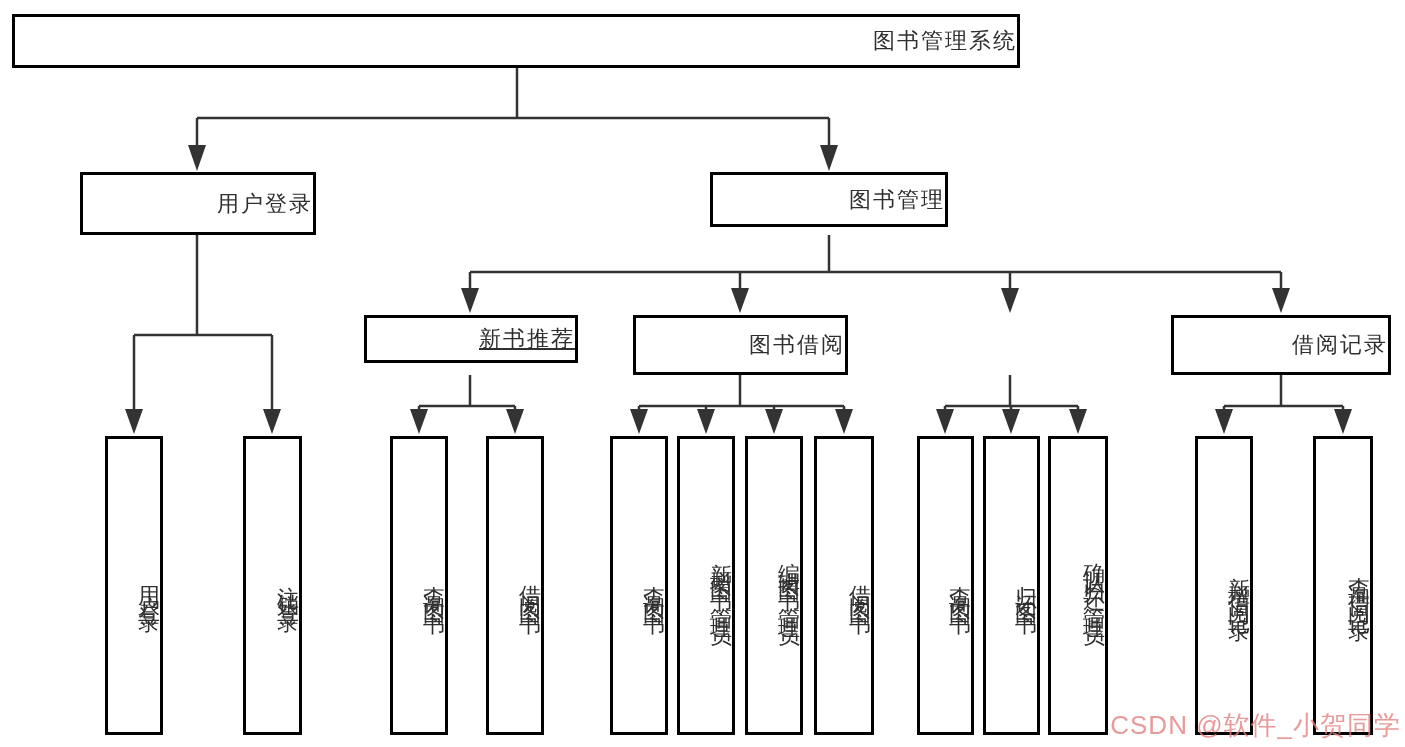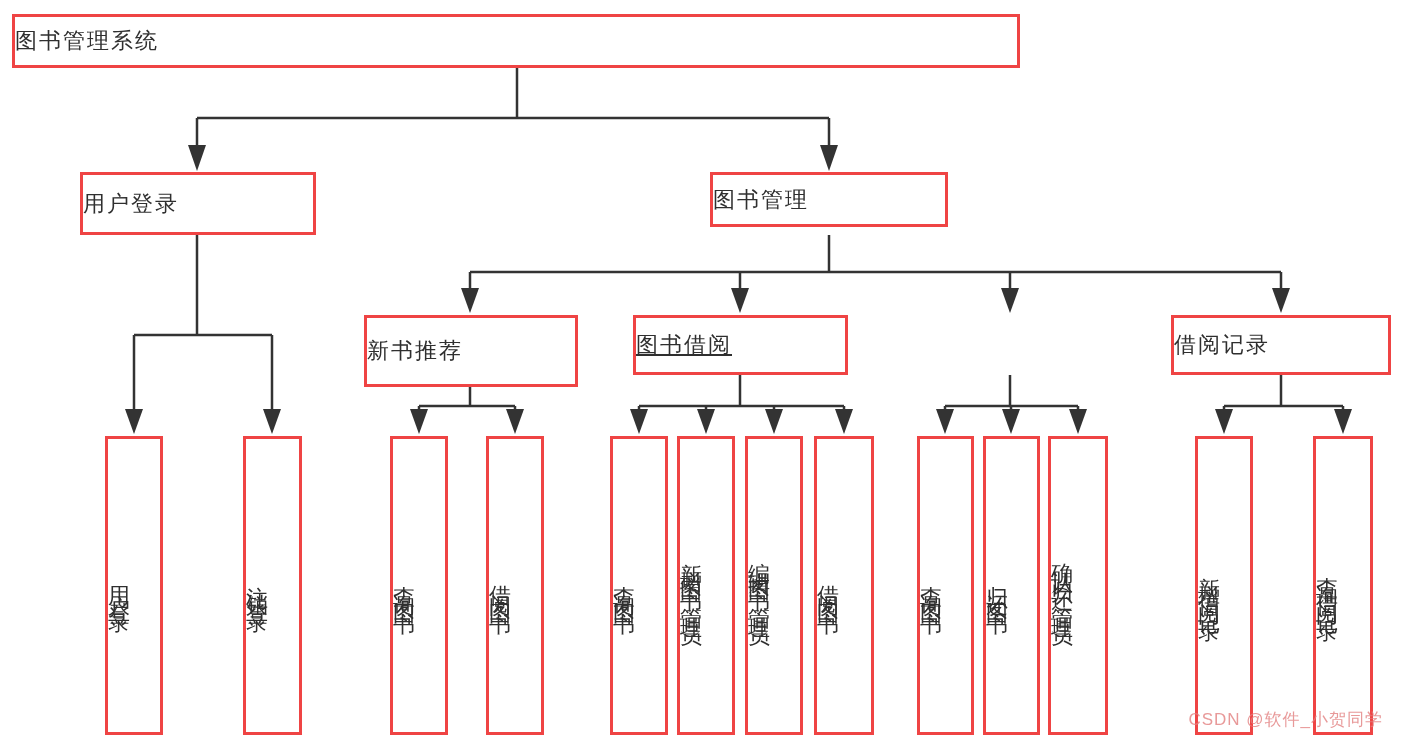--- a/index.html
+++ b/index.html
@@ -8,40 +8,40 @@
     width:1405px; height:747px;
     background:#ffffff;
     font-family:"Liberation Sans", sans-serif;
     overflow:hidden;
   }
   #connectors { position:absolute; left:0; top:0; width:1405px; height:747px; }
   .node {
     position:absolute;
     box-sizing:border-box;
     background:#ffffff;
-    border:3px solid #ef4444;
+    border:3px solid #000000;
     display:flex;
     align-items:center;
-    justify-content:flex-start;
+    justify-content:flex-end;
     color:#2f2f2f;
   }
   .hbox { font-size:22px; letter-spacing:2px; white-space:nowrap; }
   .vbox span {
     writing-mode:vertical-rl;
     text-orientation:mixed;
     font-size:22px;
     letter-spacing:9px;
     line-height:1;
     white-space:nowrap;
   }
   #watermark {
     position:absolute;
-    right:22px;
+    right:4px;
     top:708px;
-    font-size:17px;
+    font-size:26px;
     letter-spacing:1px;
     color:rgba(226,128,128,0.8);
     white-space:nowrap;
     z-index:5;
   }
 </style>
 </head>
 <body>
 
 <div id="canvas">
@@ -116,24 +116,24 @@
     <span>图书管理系统</span>
   </div>
 
   <div class="node hbox" style="left:80px; top:172px; width:236px; height:63px;">
     <span>用户登录</span>
   </div>
   <div class="node hbox" style="left:710px; top:172px; width:238px; height:55px;">
     <span>图书管理</span>
   </div>
 
-  <div class="node hbox" style="left:364px; top:315px; width:214px; height:72px;">
+  <div class="node hbox" style="left:364px; top:315px; width:214px; height:48px;text-decoration:underline;">
     <span>新书推荐</span>
   </div>
-  <div class="node hbox" style="left:633px; top:315px; width:215px; height:60px;text-decoration:underline;">
+  <div class="node hbox" style="left:633px; top:315px; width:215px; height:60px;">
     <span>图书借阅</span>
   </div>
   <div class="node hbox" style="left:1171px; top:315px; width:220px; height:60px;">
     <span>借阅记录</span>
   </div>
 
   <div class="node vbox" style="left:105px; top:436px; width:58px; height:299px;">
     <span>用户登录</span>
   </div>
   <div class="node vbox" style="left:243px; top:436px; width:59px; height:299px;">

